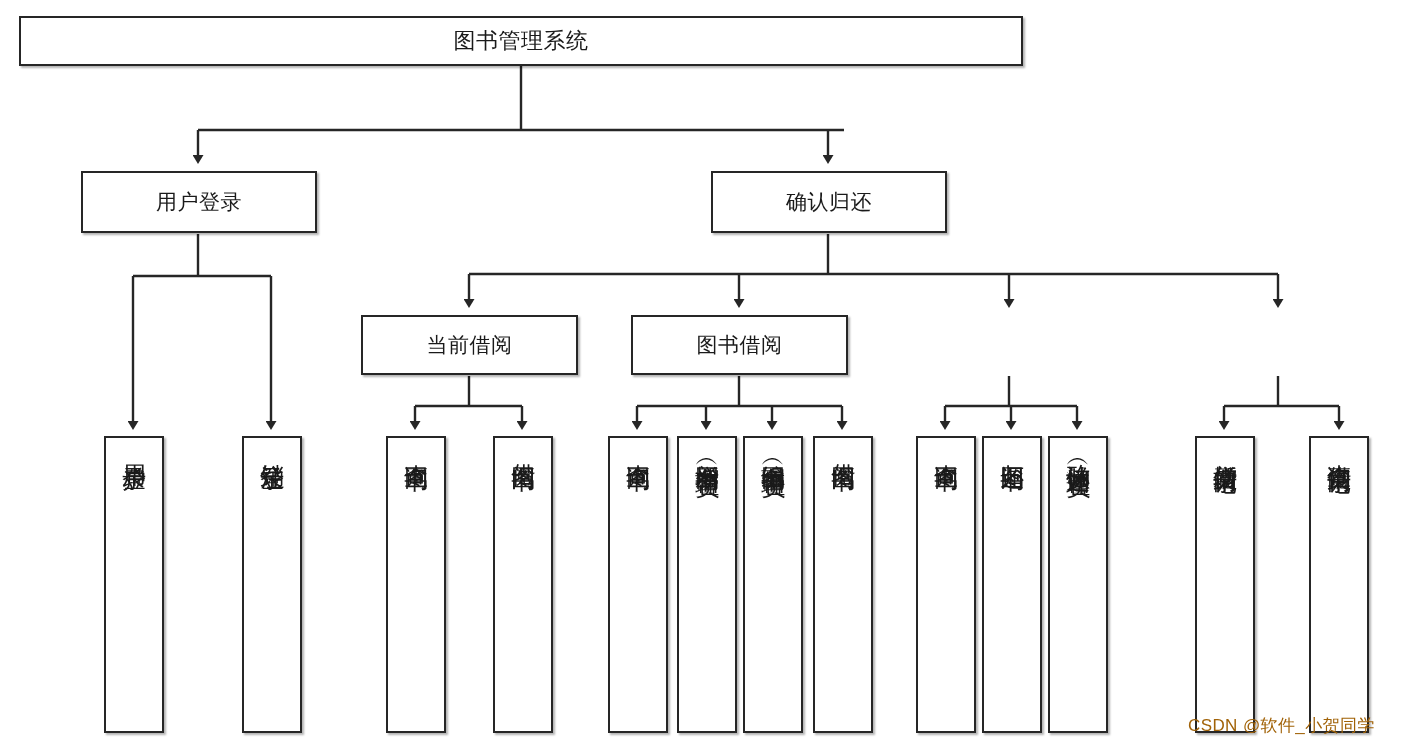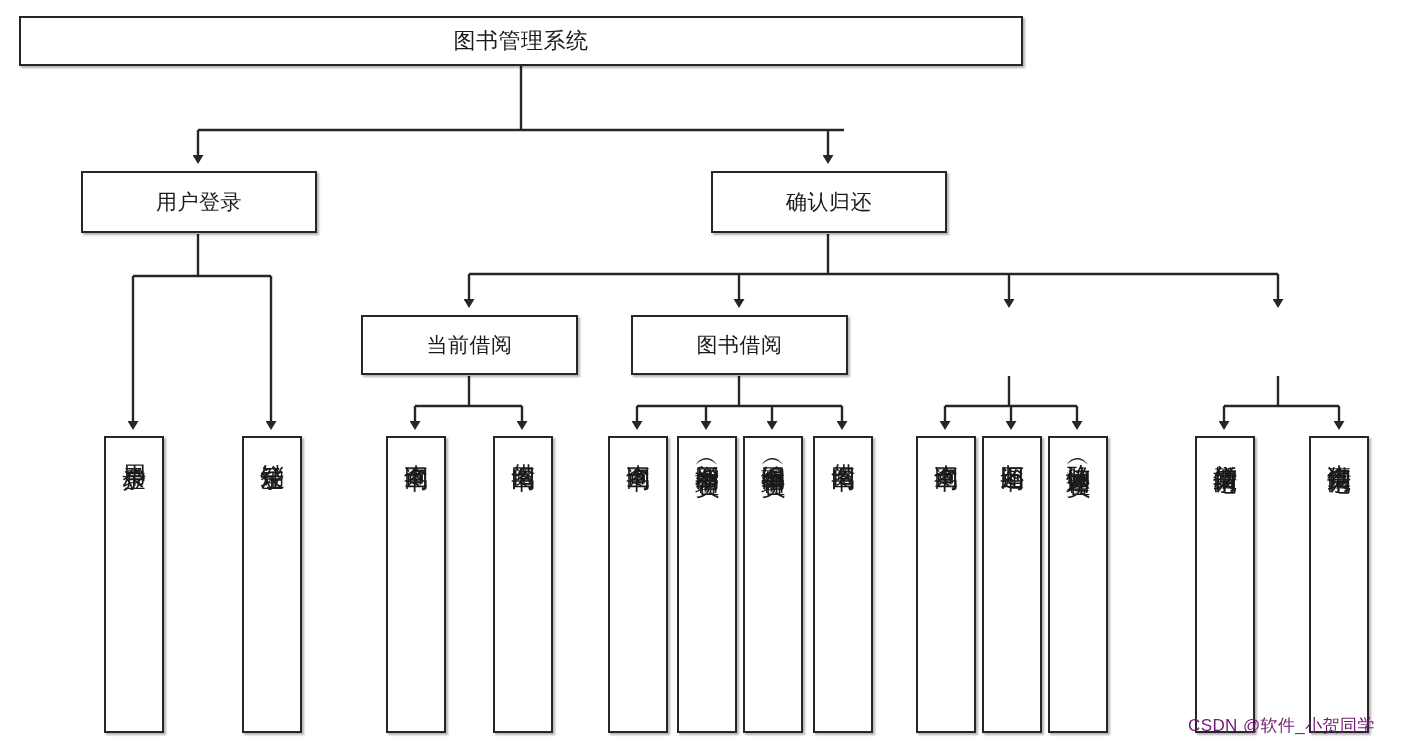--- a/index.html
+++ b/index.html
@@ -58,21 +58,21 @@
     text-orientation: upright;
     font-size: 24px;
     line-height: 1.02;
     letter-spacing: 1.5px;
   }
   .watermark {
     position: absolute;
     left: 1188px;
     top: 714px;
     font-size: 17px;
-    color: #701a75;
+    color: #a16207;
     white-space: nowrap;
     letter-spacing: 0.4px;
   }
 </style>
 </head>
 <body>
 
 <div id="canvas">
 
   <svg id="wires" viewBox="0 0 1405 747">

